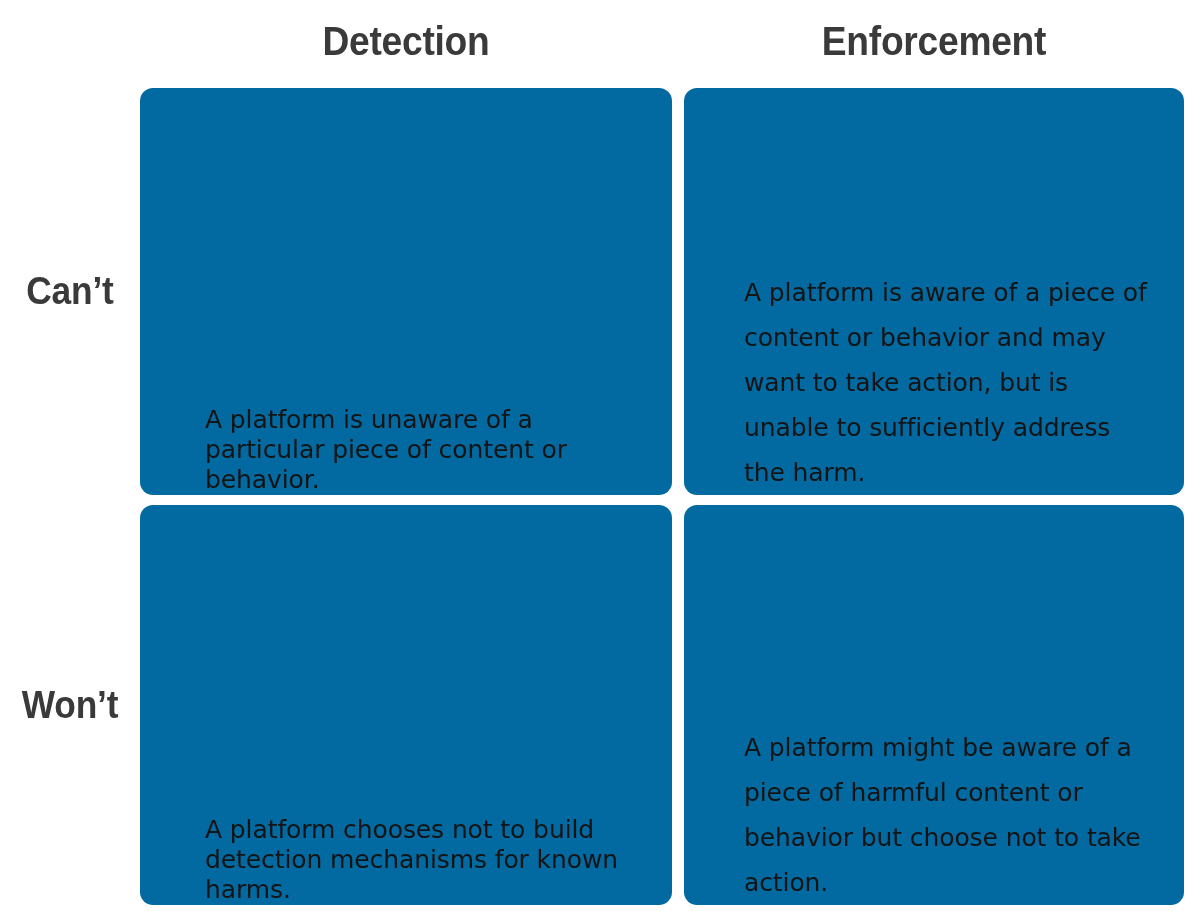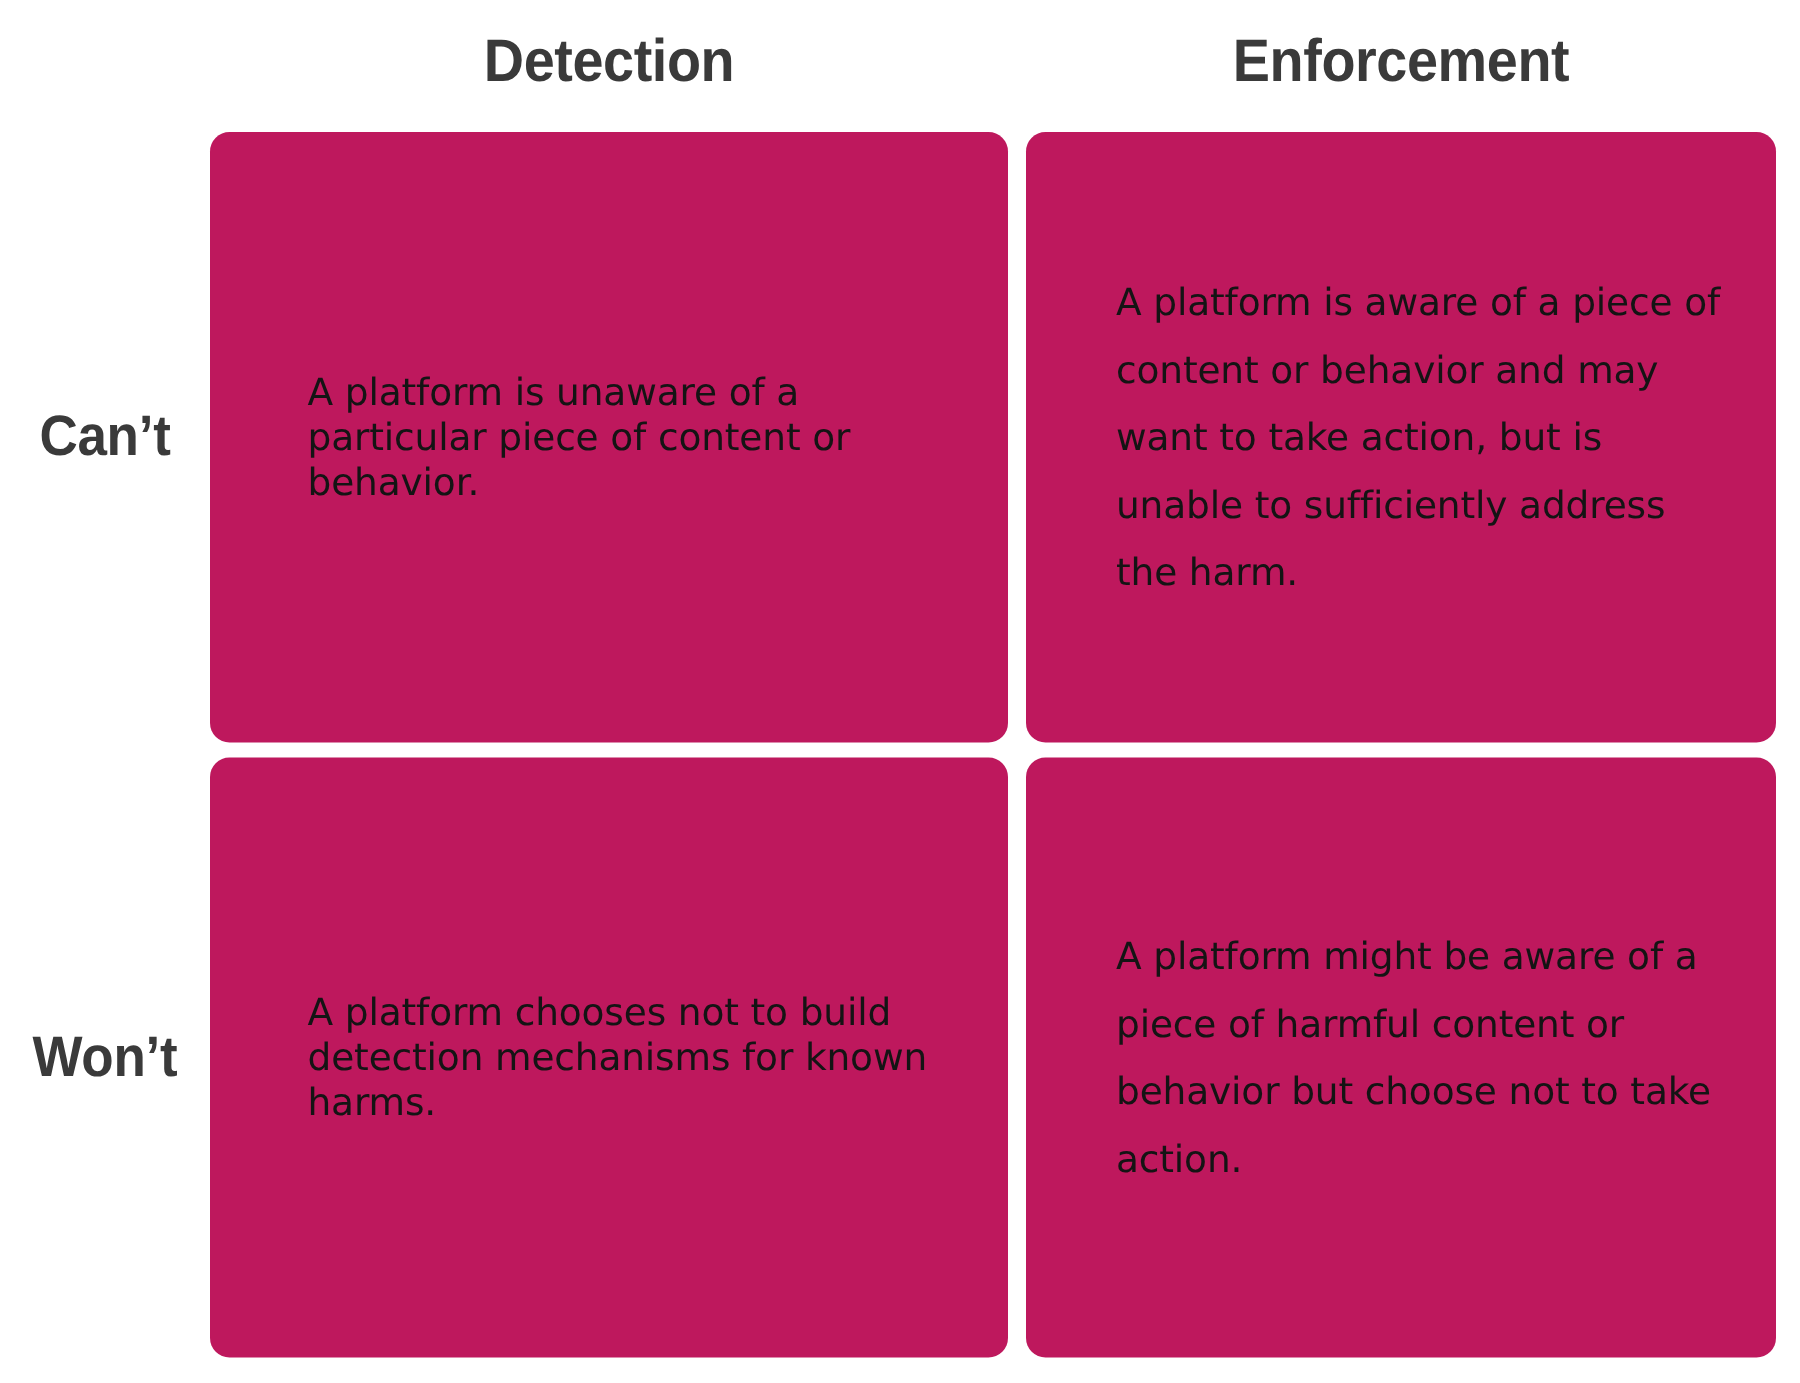--- a/index.html
+++ b/index.html
@@ -62,24 +62,24 @@
     grid-column: 1 / 2;
     grid-row: 2 / 3;
   }
   .row-label-wont {
     grid-column: 1 / 2;
     grid-row: 4 / 5;
   }
 
   
   .card {
-    background: #be185d;
+    background: #0369a1;
     border-radius: 13px;
     display: flex;
-    align-items: center;
+    align-items: flex-end;
     box-sizing: border-box;
   }
   .card-text {
     font-size: 25px;
     line-height: 30px;
     color: #141414;
     font-family: "DejaVu Sans", sans-serif;
     letter-spacing: -0.1px;
     margin: 0;
   }

